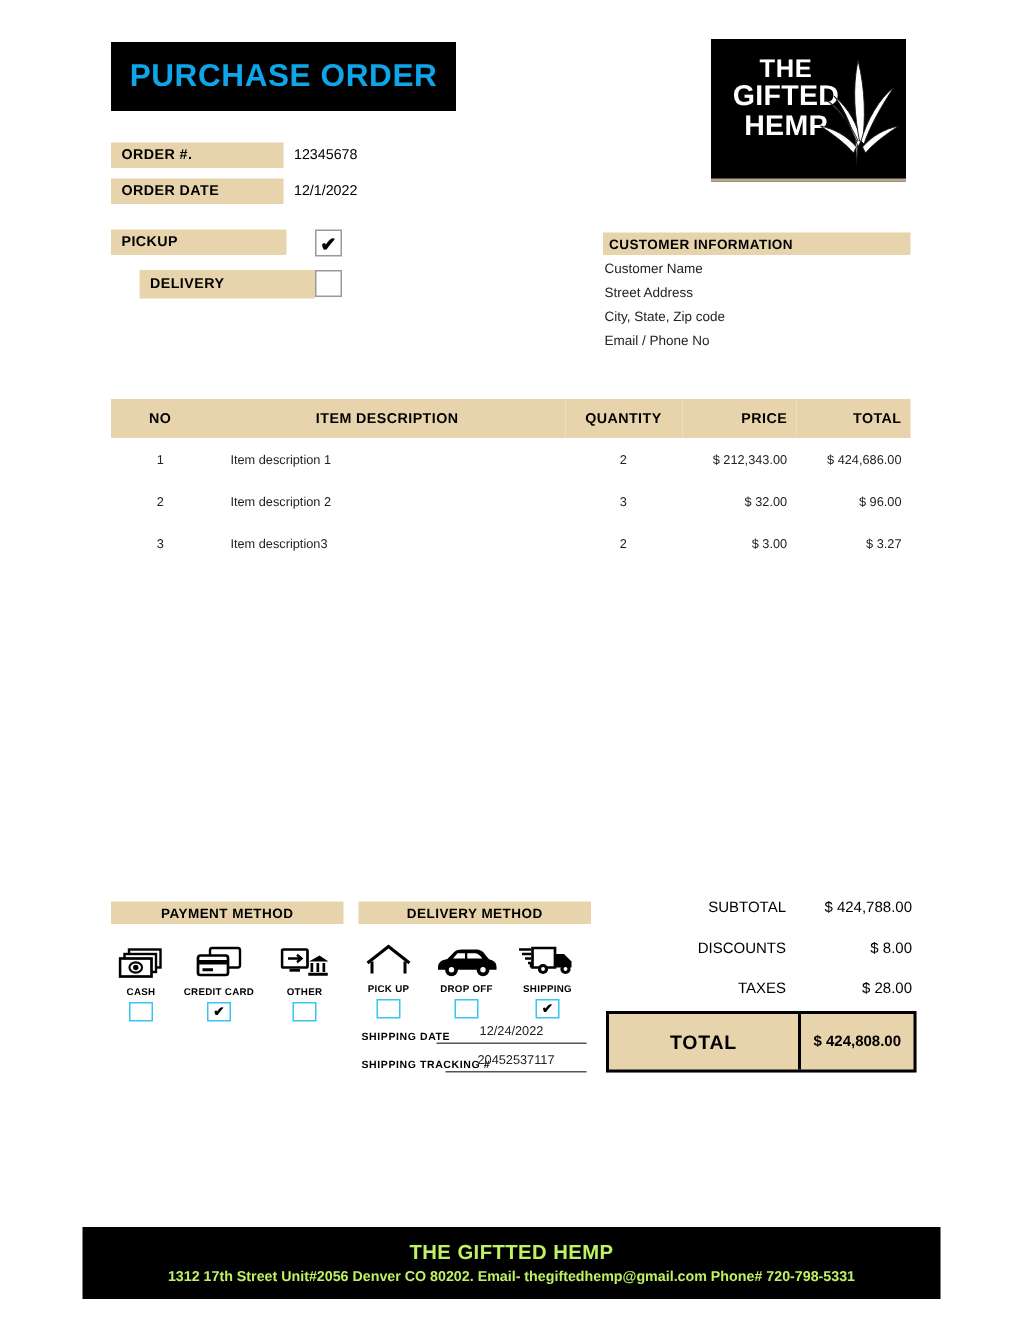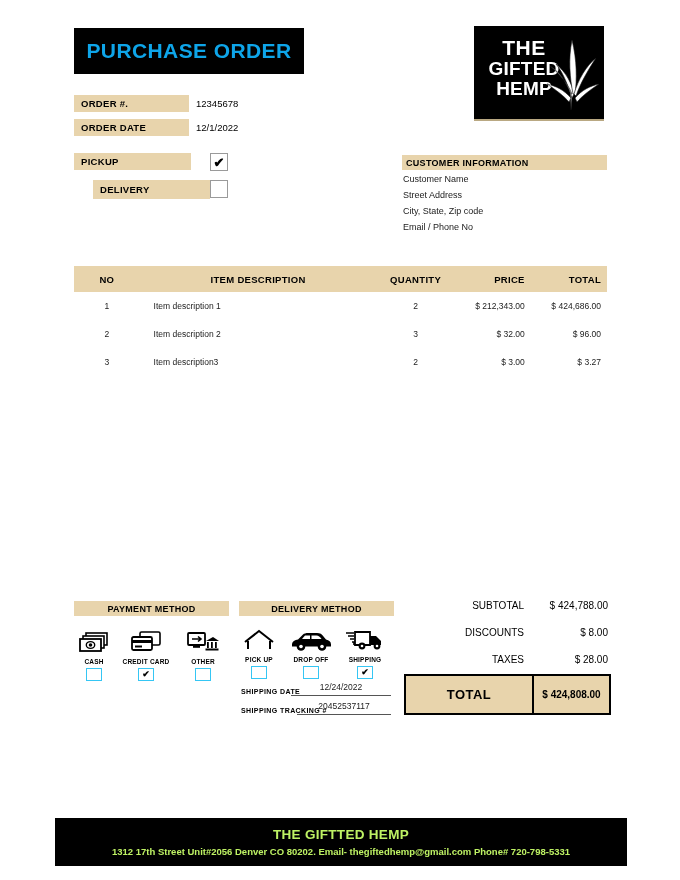--- a/index.html
+++ b/index.html
@@ -53,21 +53,21 @@
   .logo-text {
     position: absolute;
     left: 10px;
     top: 11px;
     color: #fff;
     font-weight: bold;
     line-height: 1.05;
     text-align: center;
     width: 80px;
   }
-  .logo-text .l1 { font-size: 21px; letter-spacing: 0.5px; }
+  .logo-text .l1 { font-size: 17px; letter-spacing: 0.5px; }
   .logo-text .l2 { font-size: 19px; letter-spacing: 0.2px; }
   .logo-text .l3 { font-size: 19px; letter-spacing: 0.2px; }
   .logo-leaf {
     position: absolute;
     right: 4px;
     top: 8px;
     width: 56px;
     height: 78px;
   }
 

